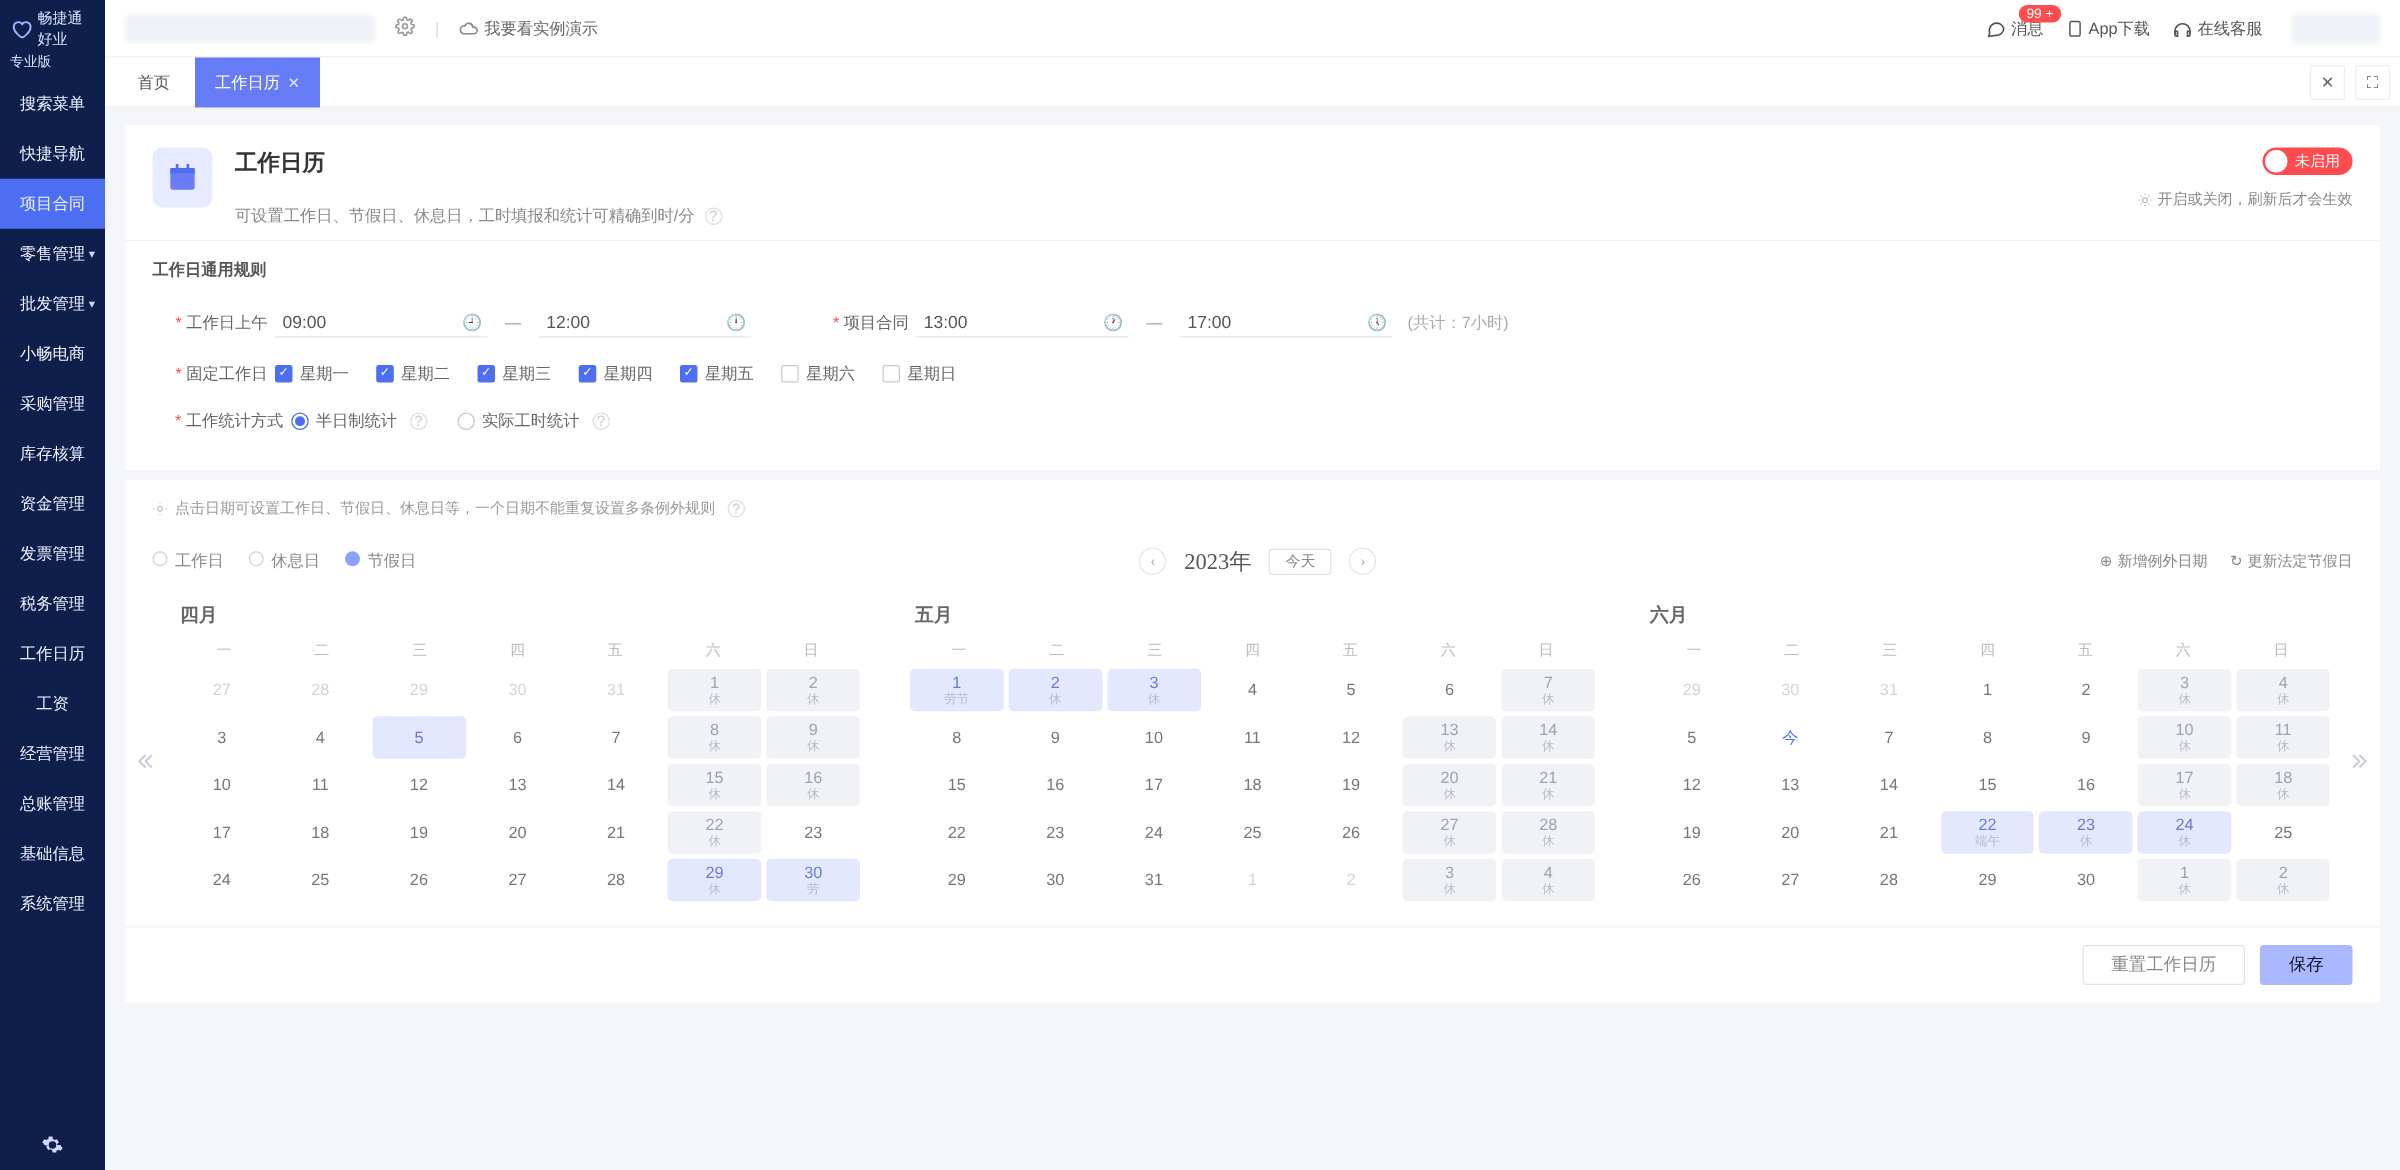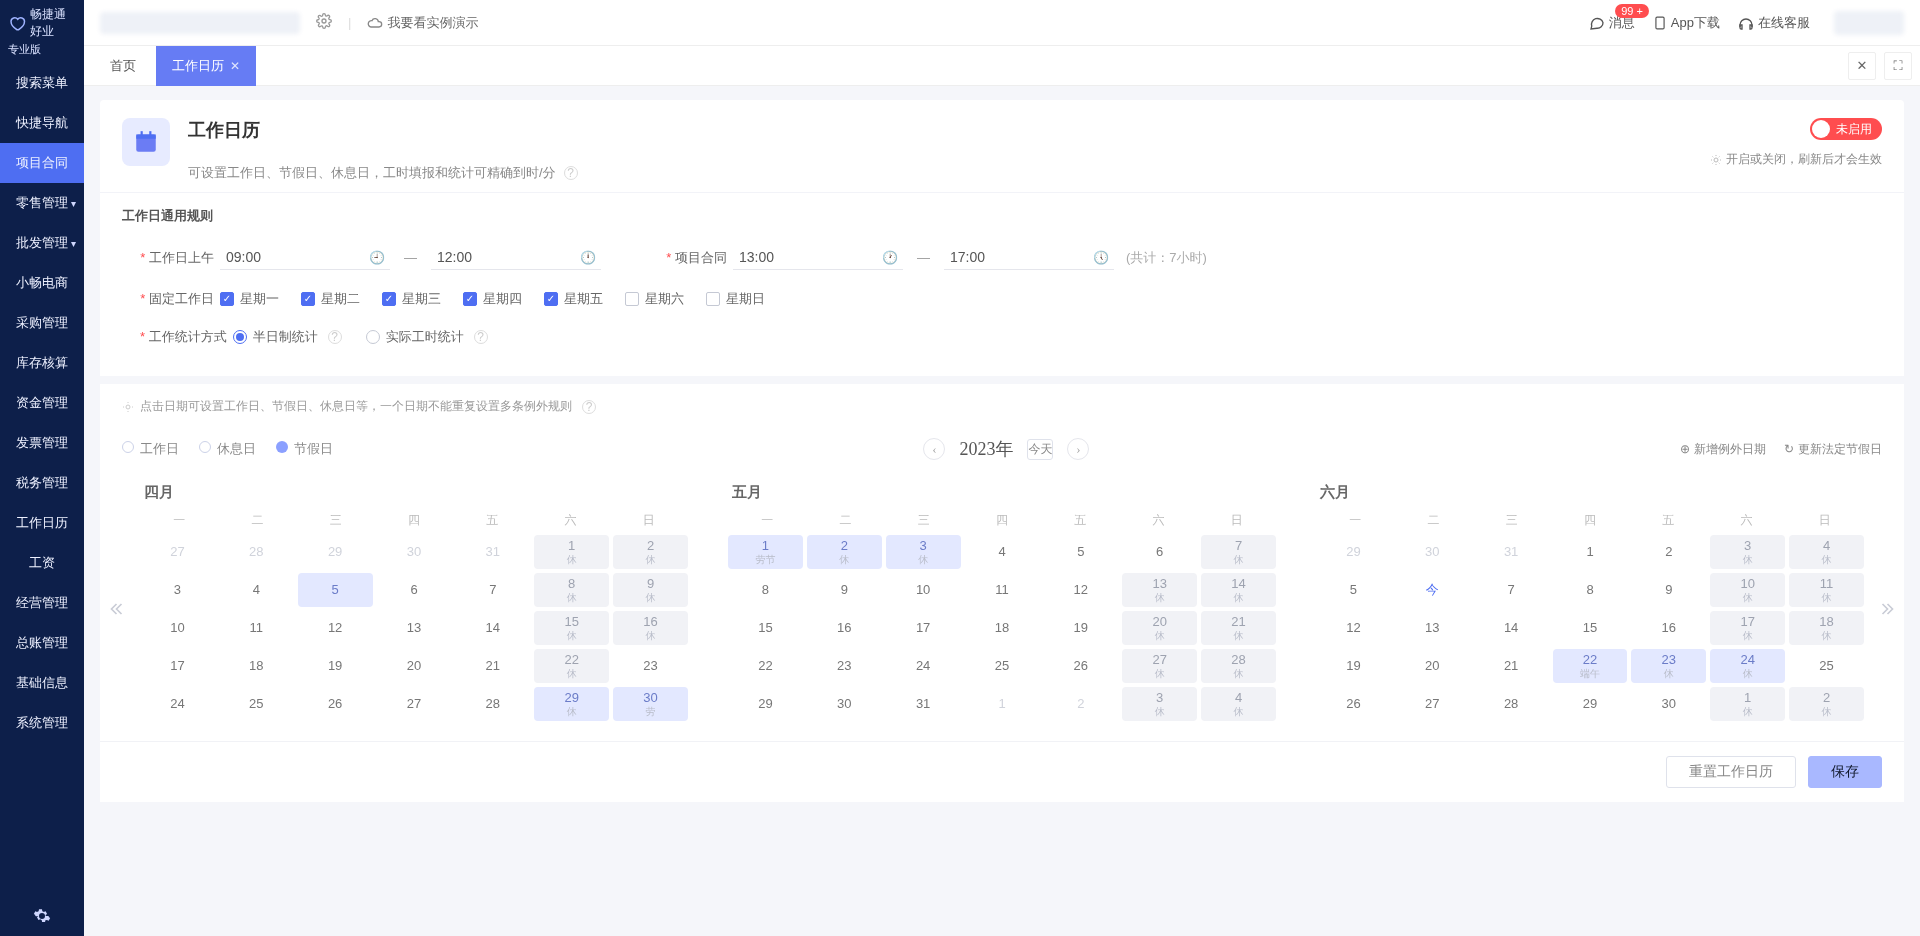--- a/index.html
+++ b/index.html
@@ -76,21 +76,21 @@
 .hint-bar { padding:14px 22px; font-size:12px; color:#999; display:flex; align-items:center; gap:6px; border-top:8px solid #f5f6fa;}
 .cal-toolbar { padding: 8px 22px 16px; display:flex; align-items:center;font-family:Liberation Serif, serif; }
 .legend { display:flex; gap:20px; color:#888; font-size:13px; align-items:center;}
 .legend .swatch { width:12px; height:12px; border-radius:50%; display:inline-block; margin-right:6px;}
 .swatch.work { border:1.5px solid #ccd2e8; }
 .swatch.rest { border:1.5px solid #ccd2e8; }
 .swatch.holiday { background:#8ba0ff; }
 .year-nav { flex:1; display:flex; justify-content:center; align-items:center; gap:14px; color:#888; }
 .year-nav .yr { font-size:18px; color:#555; font-weight:500;}
 .year-nav .nav-btn { width:22px; height:22px; border:1px solid #e5e6ec; border-radius:50%; display:flex; align-items:center; justify-content:center; cursor:pointer; color:#aaa;}
-.today-btn { border:1px solid #dfe2eb; color:#888; font-size:12px; padding:1px 0; border-radius:3px; cursor:pointer;}
+.today-btn { border:1px solid #dfe2eb; color:#888; font-size:12px; padding:1px 12px; border-radius:3px; cursor:pointer;}
 .cal-actions { display:flex; gap:18px; color:#888; font-size:12px;}
 .cal-actions .act { display:flex; align-items:center; gap:4px; cursor:pointer;}
 
 .calendars-wrap { position:relative; padding: 0 40px 20px; }
 .calendars { display:flex; justify-content:space-between; gap:40px; }
 .month { flex:1; }
 .month-title { text-align:left; font-size:15px; font-weight:600; color:#666; padding:6px 0 10px 4px;}
 .week-row { display:grid; grid-template-columns:repeat(7,1fr); text-align:center; color:#bbb; font-size:12px; padding-bottom:6px;}
 .days { display:grid; grid-template-columns:repeat(7,1fr); gap:4px;}
 .day { height:34px; display:flex; flex-direction:column; align-items:center; justify-content:center; font-size:13px; color:#777; border-radius:4px; cursor:pointer; line-height:1.1;}

